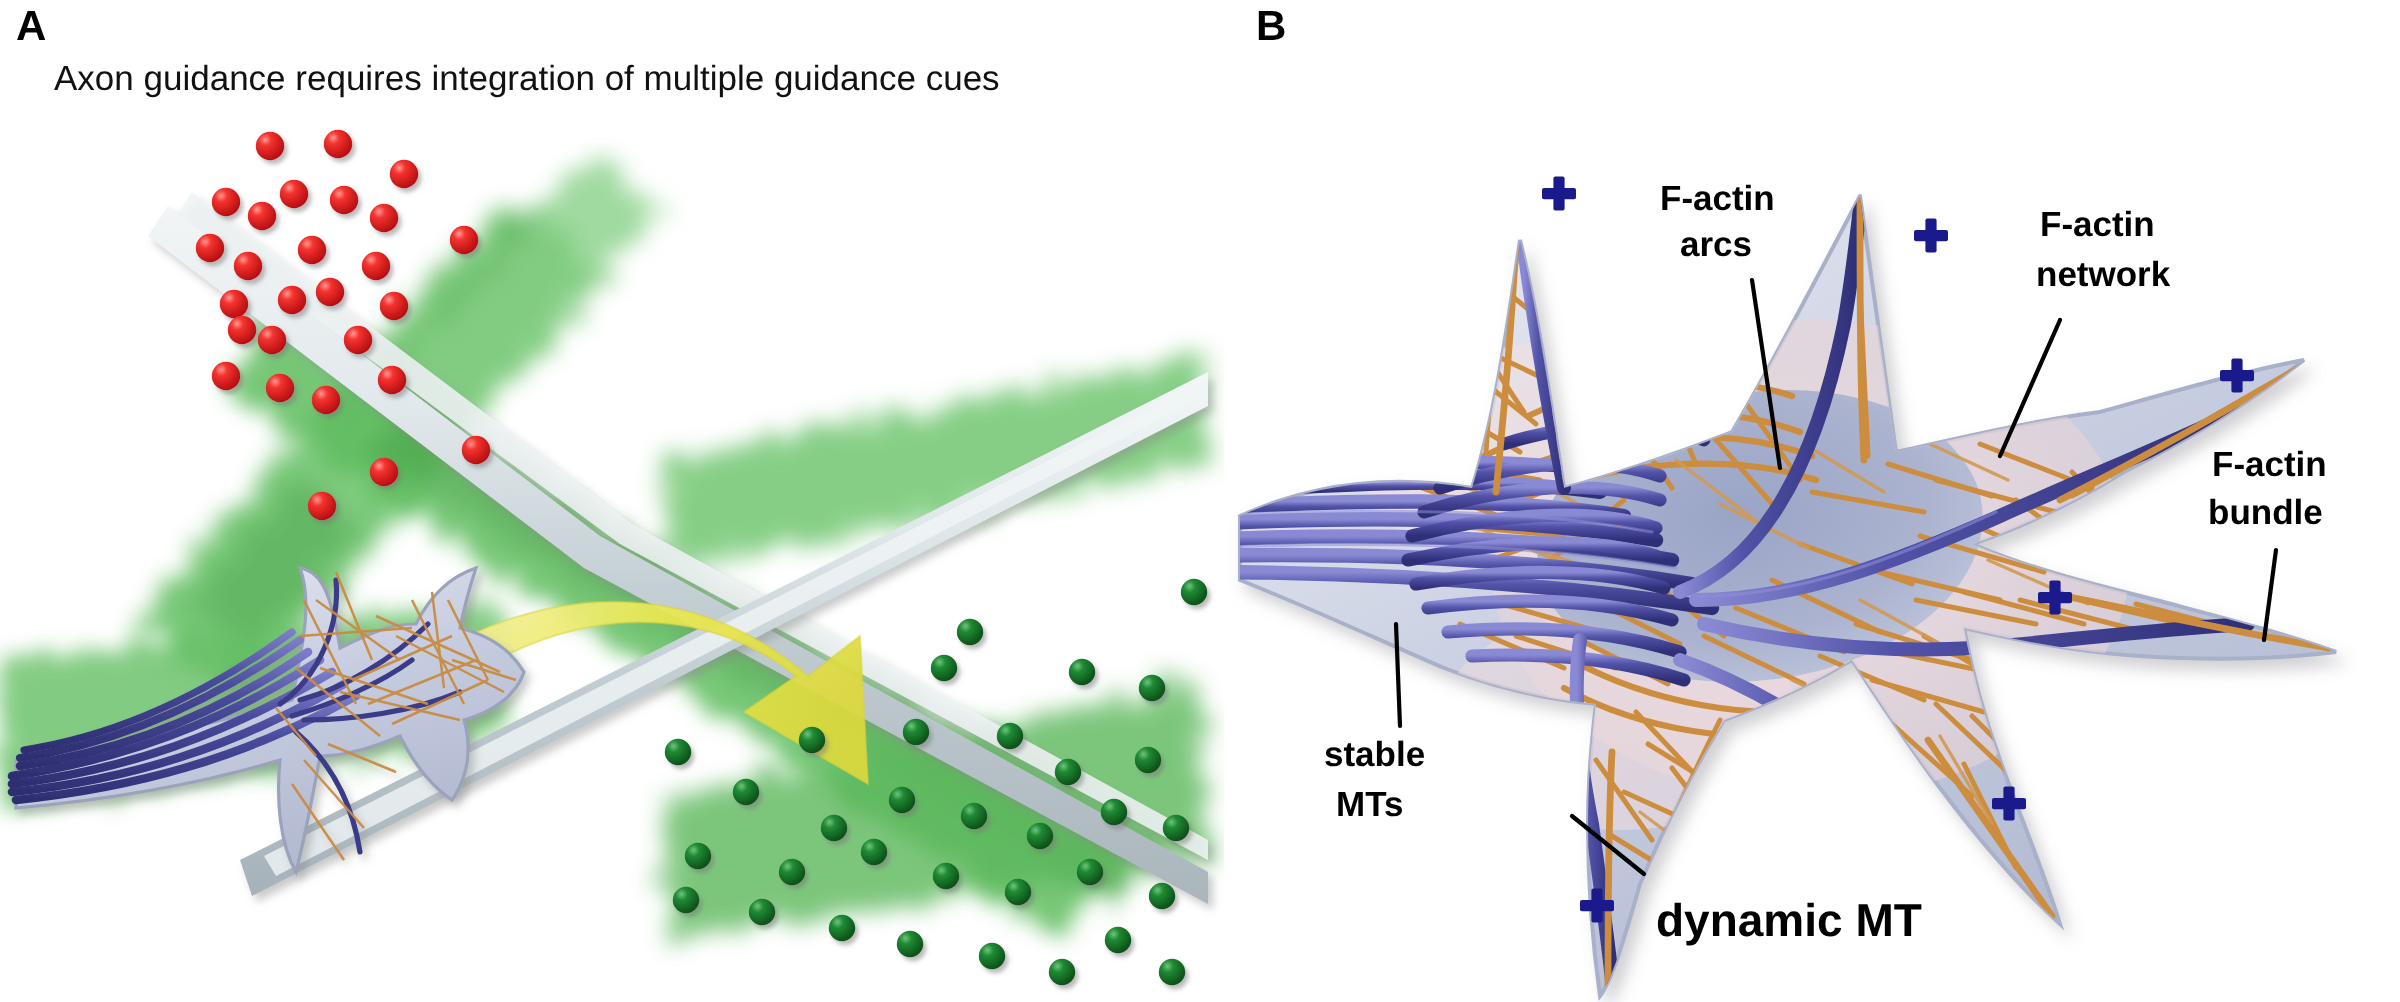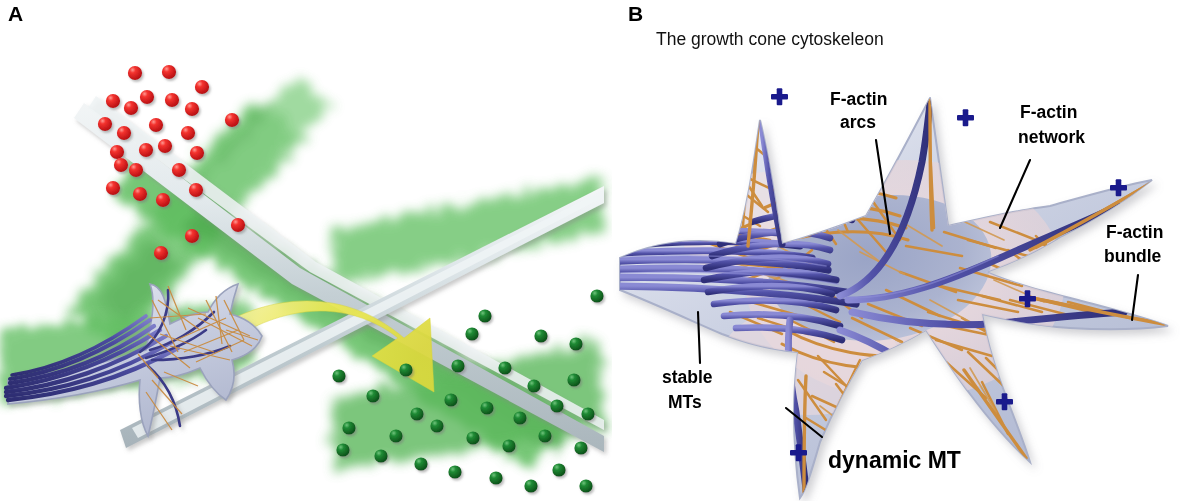--- a/index.html
+++ b/index.html
@@ -543,17 +543,17 @@
         <text class="lbl lbl-sm" x="662" y="383">stable</text>
         <text class="lbl lbl-sm" x="668" y="408">MTs</text>
       </g>
       <g>
         <text class="lbl lbl-lg" x="828" y="468">dynamic MT</text>
       </g>
     </g>
   </svg>
 
   <div class="panel-letter" id="letterA">A</div>
+  <div class="panel-title" id="titleA">Axon guidance requires integration of multiple guidance cues</div>
 
   <div class="panel-letter" id="letterB">B</div>
-  <div class="panel-title" id="titleB">The growth cone cytoskeleon</div>
 
 </div>
 
 </body></html>

